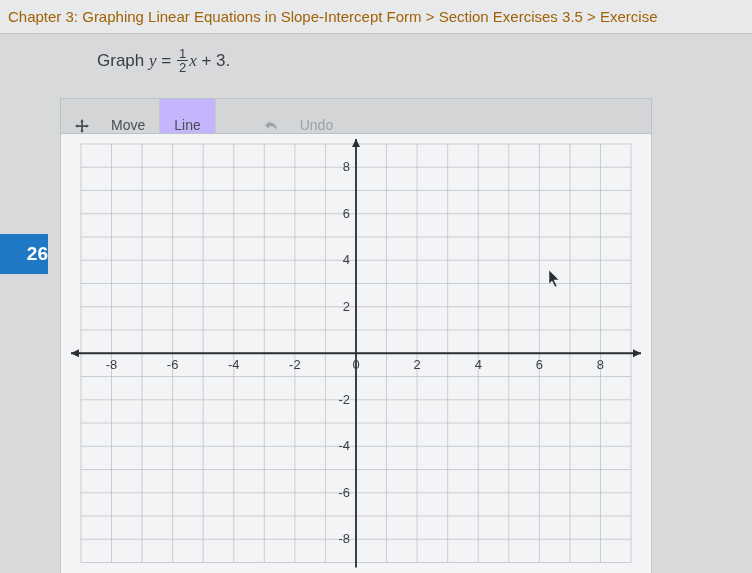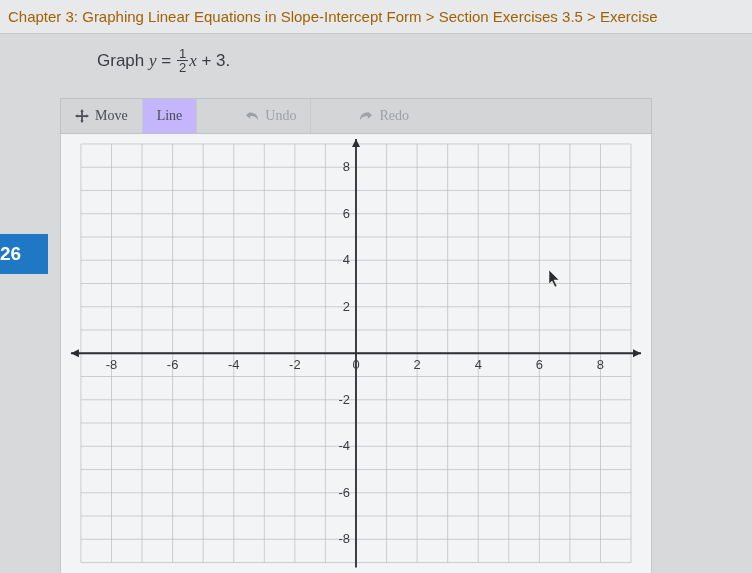--- a/index.html
+++ b/index.html
@@ -42,46 +42,45 @@
     left: 0;
     top: 234px;
     width: 48px;
     height: 40px;
     background: #1f78c4;
     color: #fff;
     font-size: 19px;
     font-weight: bold;
     display: flex;
     align-items: center;
-    justify-content: flex-start;
+    justify-content: flex-end;
   }
 
   .workspace {
     position: absolute;
     left: 60px;
     top: 98px;
     width: 592px;
   }
 
   .toolbar {
     display: flex;
     height: 36px;
     background: #d3d5d7;
     border: 1px solid #bfc2c5;
   }
   .tool {
     display: flex;
-    align-items: center;
-    gap: 6px;
+    align-items: flex-end;
+    gap: 22px;
     padding: 0 14px;
     font-size: 14px;
     color: #4a4e54;
     border-right: 1px solid #c7c9cb;
     cursor: pointer;
-    font-family: Liberation Serif, serif;
   }
   .tool.selected { background: #c4b5fd; }
   .tool.disabled { color: #9ea2a7; cursor: default; padding-left: 48px; }
   .tool .ico { width:14px; height:14px; display:inline-flex; align-items:center; justify-content:center;}
   .tool:last-child { border-right: none; }
 
   .grid-wrap {
     position: relative;
     width: 592px;
     height: 440px;
@@ -130,28 +129,20 @@
     <div class="tool selected">
       <span>Line</span>
     </div>
     <div class="tool disabled">
       <span class="ico">
         <svg viewBox="0 0 16 16" width="14" height="14">
             <path d="M6 3L1 7l5 4V8c4 0 7 1 9 5 0-6-4-9-9-9V3z" fill="#9ea2a7"></path>
           </svg>
       </span>
       <span>Undo</span>
-    </div>
-    <div class="tool disabled">
-      <span class="ico">
-        <svg viewBox="0 0 16 16" width="14" height="14">
-            <path d="M10 3l5 4-5 4V8c-4 0-7 1-9 5 0-6 4-9 9-9V3z" fill="#9ea2a7"></path>
-          </svg>
-      </span>
-      <span>Redo</span>
     </div>
   </div>
 
   <div class="grid-wrap">
     <svg class="grid" viewBox="0 0 592 440">
         <line x1="20" y1="10" x2="20" y2="430" stroke="#b8bbbf" stroke-width="0.7"></line>
         <line x1="50.666666666666664" y1="10" x2="50.666666666666664" y2="430" stroke="#b8bbbf" stroke-width="0.7"></line>
         <line x1="81.33333333333333" y1="10" x2="81.33333333333333" y2="430" stroke="#b8bbbf" stroke-width="0.7"></line>
         <line x1="112" y1="10" x2="112" y2="430" stroke="#b8bbbf" stroke-width="0.7"></line>
         <line x1="142.66666666666666" y1="10" x2="142.66666666666666" y2="430" stroke="#b8bbbf" stroke-width="0.7"></line>

